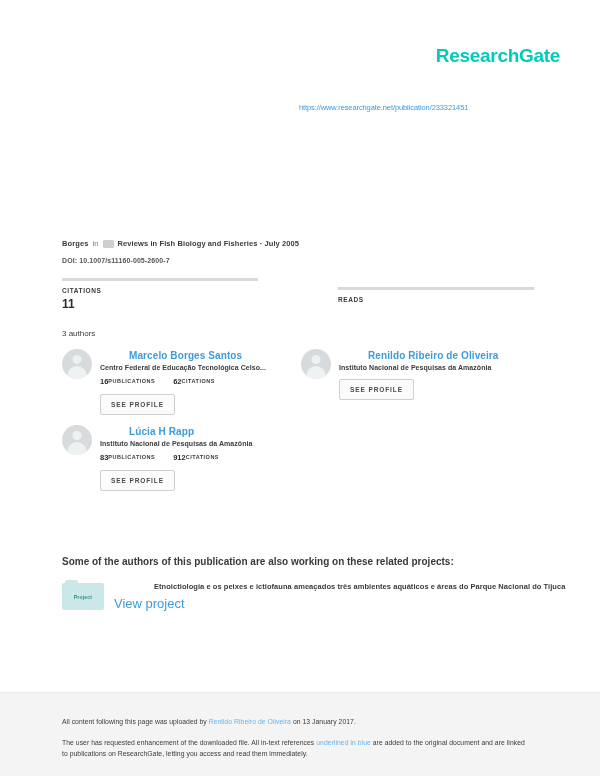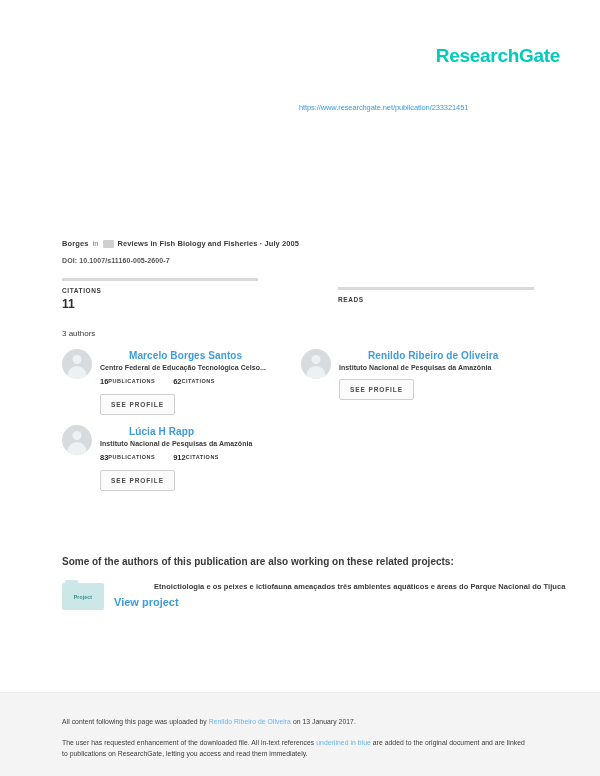--- a/index.html
+++ b/index.html
@@ -295,22 +295,22 @@
   .project-title {
     font-size: 7.5px;
     font-weight: bold;
     color: #3a3a3a;
     letter-spacing: 0.05px;
     white-space: nowrap;
     padding-left: 40px;
   }
   .project-link {
     margin-top: 5px;
-    font-size: 11px;
-    font-weight: bold;
+    font-size: 13px;
+    font-weight: normal;
     color: #3e9bdd;
   }
 
   
   .footer {
     position: absolute;
     left: 0;
     top: 692px;
     width: 600px;
     height: 84px;

